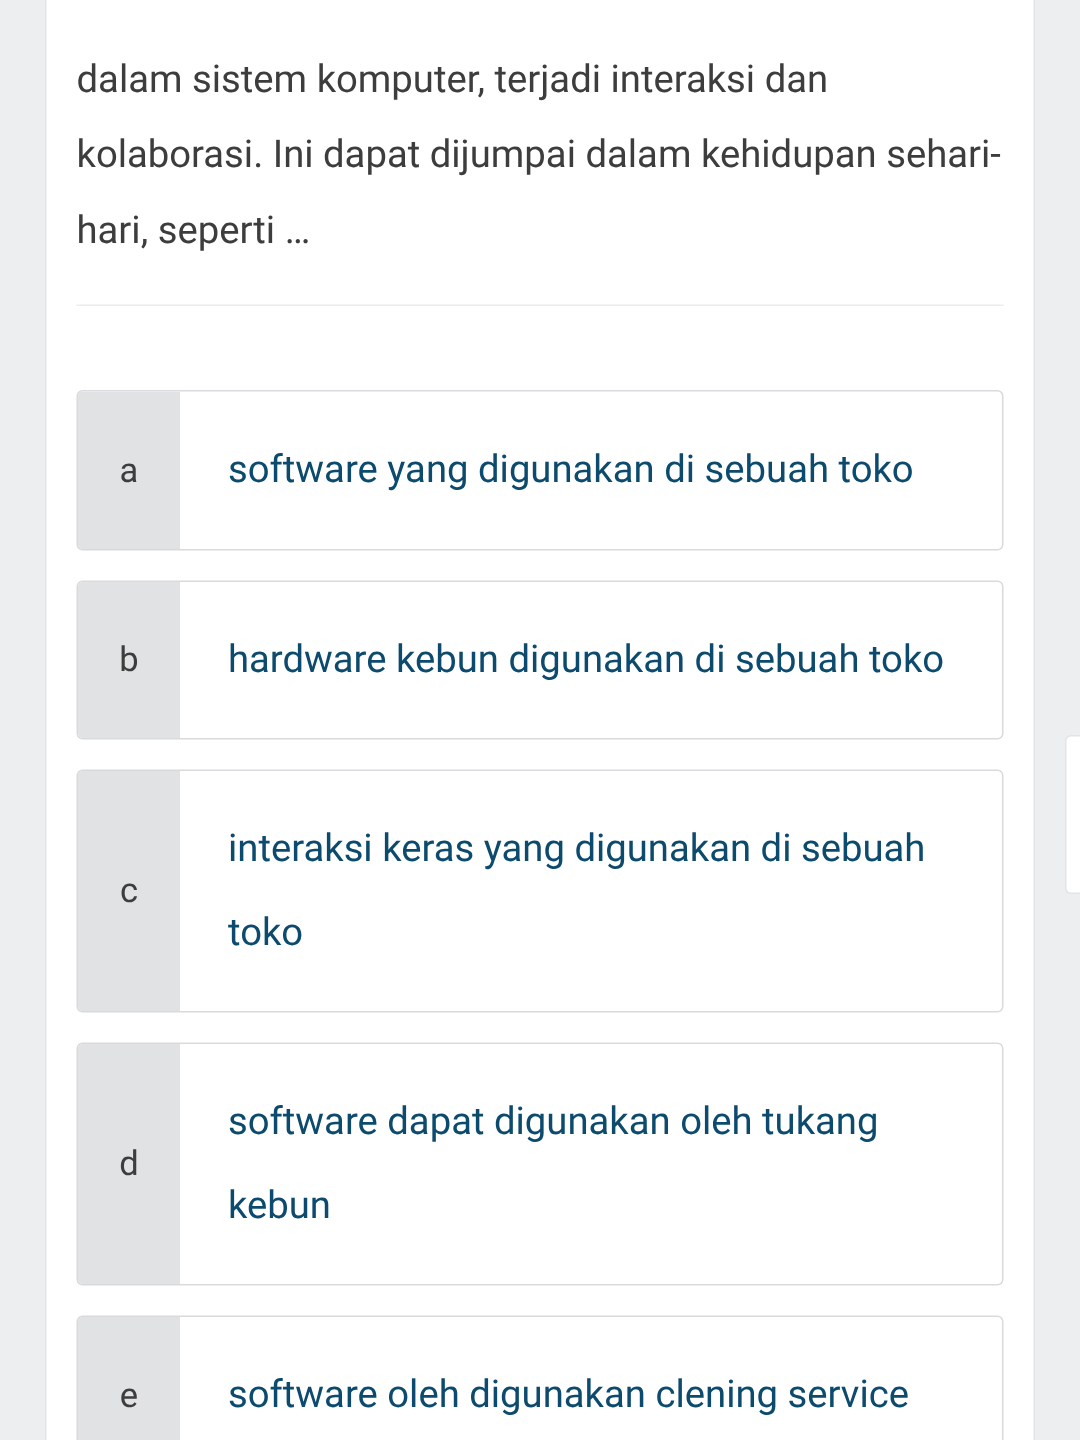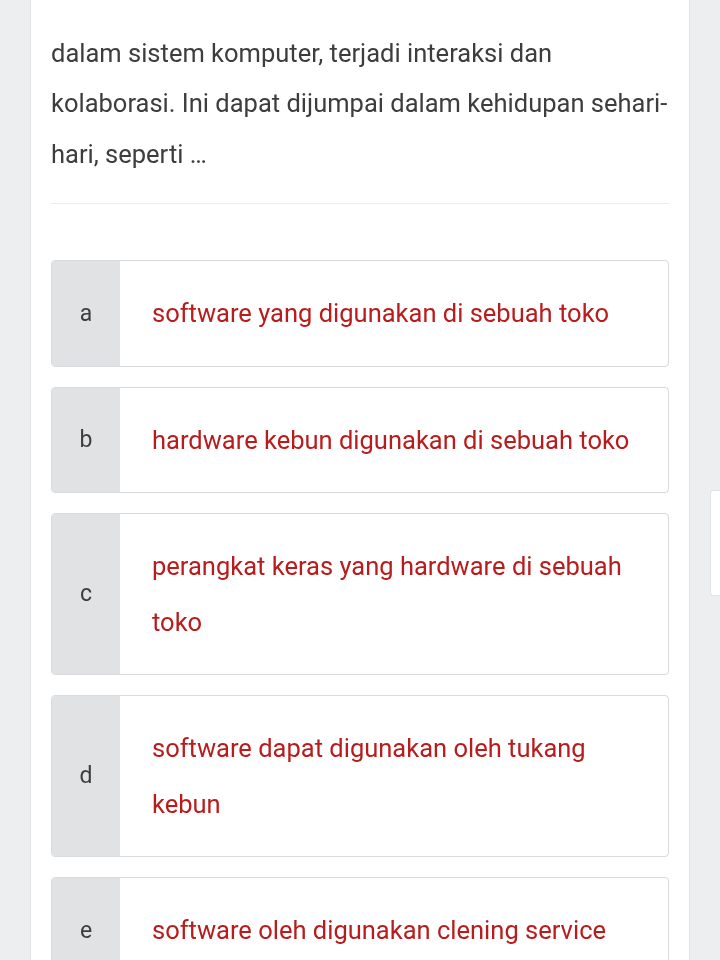--- a/index.html
+++ b/index.html
@@ -59,21 +59,21 @@
     align-items: center;
     justify-content: center;
     font-size: 23px;
     color: #3d3d3d;
   }
   .option-text {
     flex: 1;
     padding: 24px 14px 24px 32px;
     font-size: 25.5px;
     line-height: 2.2;
-    color: #b91c1c;
+    color: #0c4a6e;
     display: flex;
     align-items: center;
   }
   .right-stub {
     position: absolute;
     right: 0;
     top: 490px;
     width: 10px;
     height: 106px;
     background: #ffffff;
@@ -96,21 +96,21 @@
         <div class="option-text">software yang digunakan di sebuah toko</div>
       </div>
 
       <div class="option">
         <div class="option-letter">b</div>
         <div class="option-text">hardware kebun digunakan di sebuah toko</div>
       </div>
 
       <div class="option">
         <div class="option-letter">c</div>
-        <div class="option-text">perangkat keras yang hardware di sebuah toko</div>
+        <div class="option-text">interaksi keras yang digunakan di sebuah toko</div>
       </div>
 
       <div class="option">
         <div class="option-letter">d</div>
         <div class="option-text">software dapat digunakan oleh tukang kebun</div>
       </div>
 
       <div class="option">
         <div class="option-letter">e</div>
         <div class="option-text">software oleh digunakan clening service</div>

